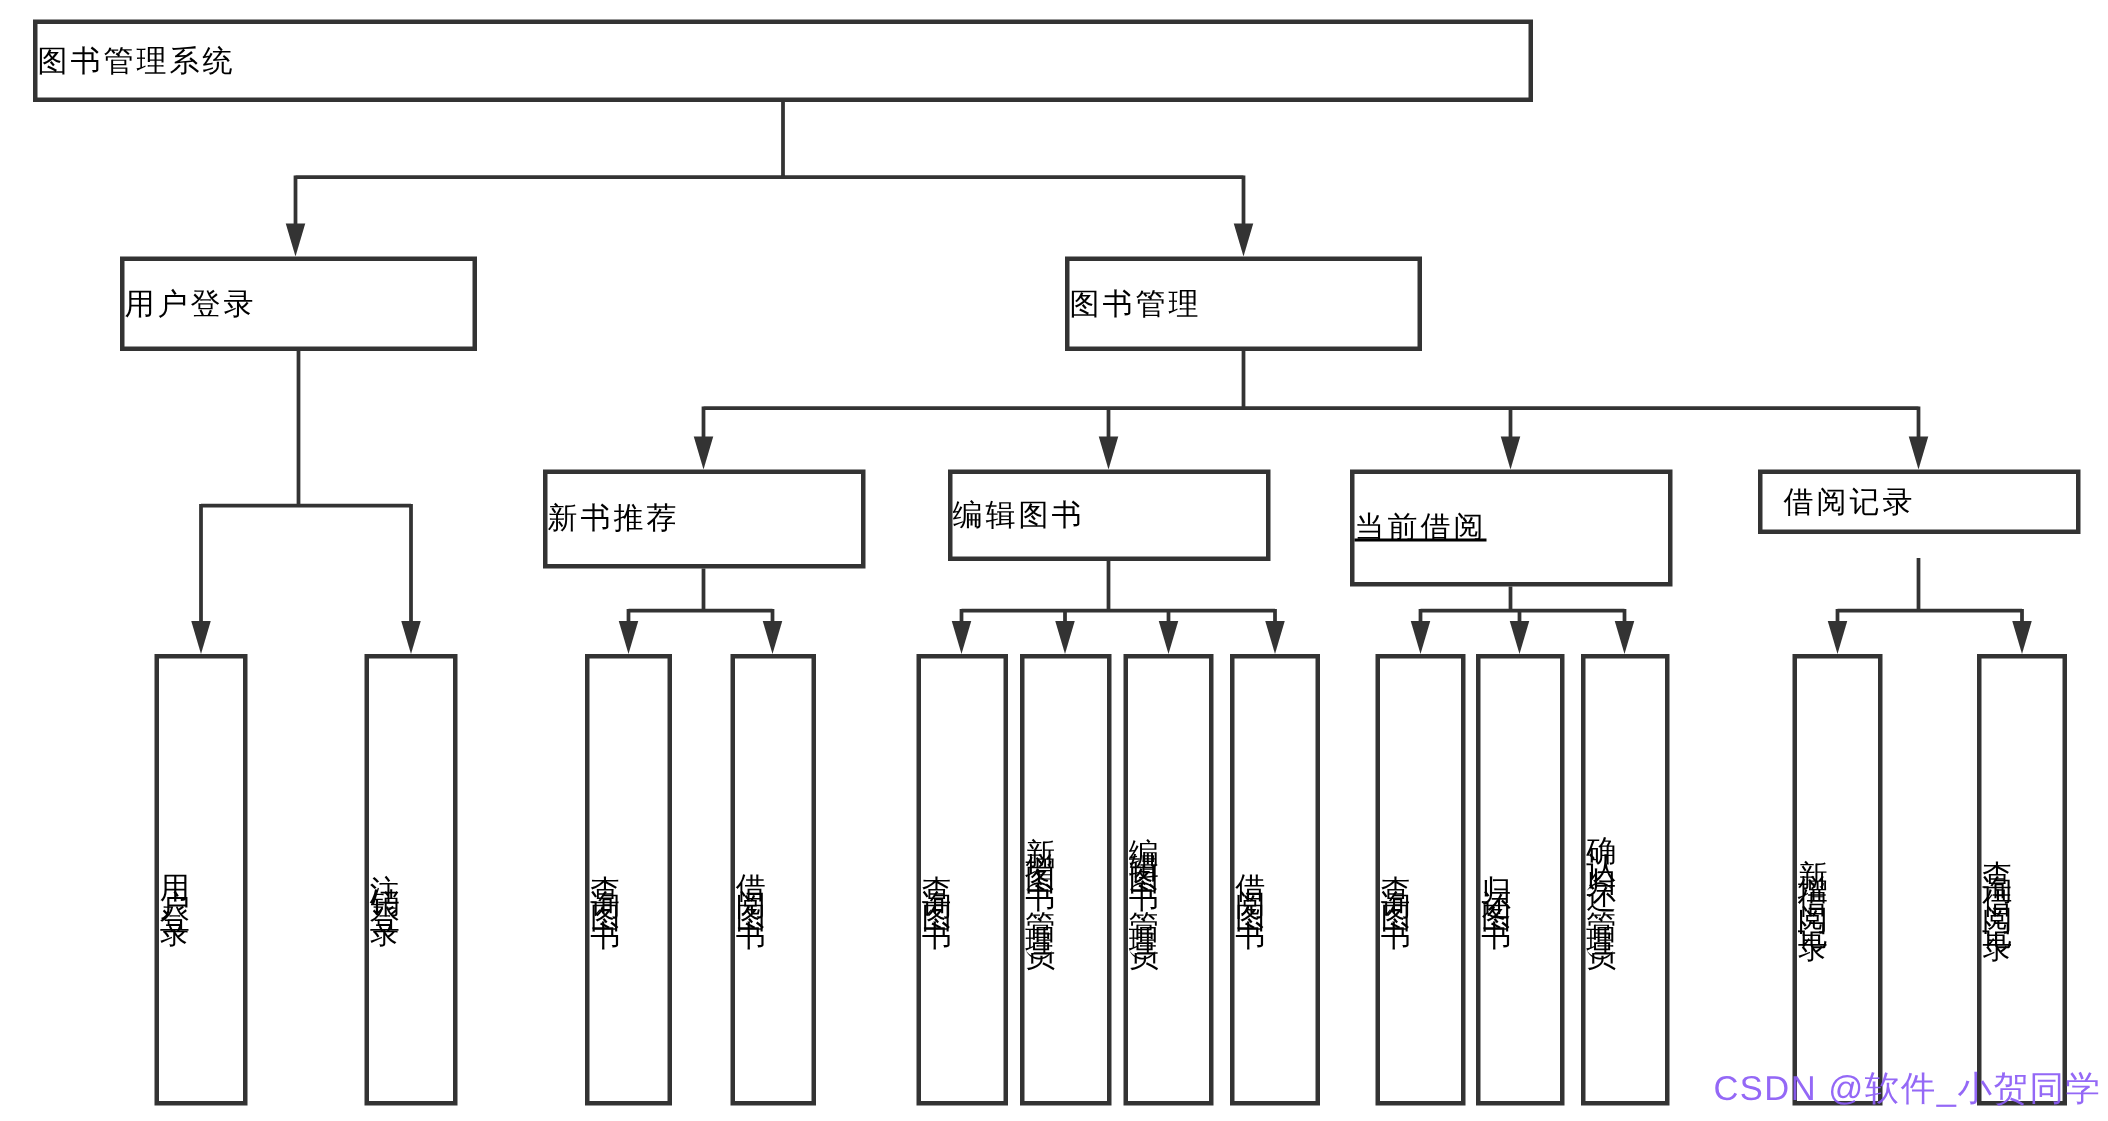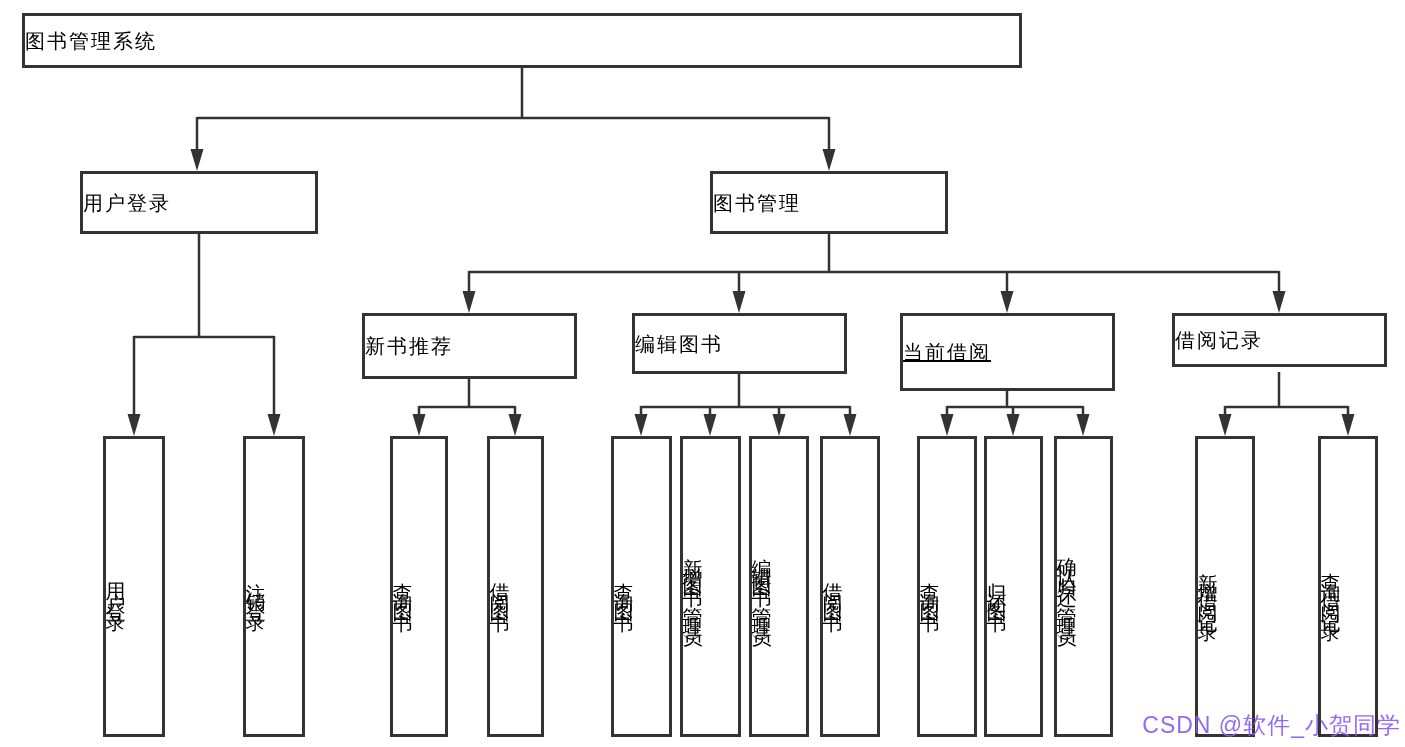--- a/index.html
+++ b/index.html
@@ -36,21 +36,21 @@
   }
   
   .n-root{left:22px;top:13px;width:1000px;height:55px;}
   
   .n-user{left:80px;top:171px;width:238px;height:63px;}
   .n-book{left:710px;top:171px;width:238px;height:63px;}
   
   .n-l3a{left:362px;top:313px;width:215px;height:66px;}
   .n-l3b{left:632px;top:313px;width:215px;height:61px;}
   .n-l3c{left:900px;top:313px;width:215px;height:78px;text-decoration:underline;}
-  .n-l3d{left:1172px;top:313px;width:215px;height:54px;}
+  .n-l3d{left:1172px;top:313px;width:215px;height:43px;padding-left:14px;}
   
   .leaf{top:436px;height:301px;}
   .lf1{left:103px;width:62px;}
   .lf2{left:243px;width:62px;}
   .lf3{left:390px;width:58px;}
   .lf4{left:487px;width:57px;}
   .lf5{left:611px;width:61px;}
   .lf6{left:680px;width:61px;}
   .lf7{left:749px;width:60px;}
   .lf8{left:820px;width:60px;}

